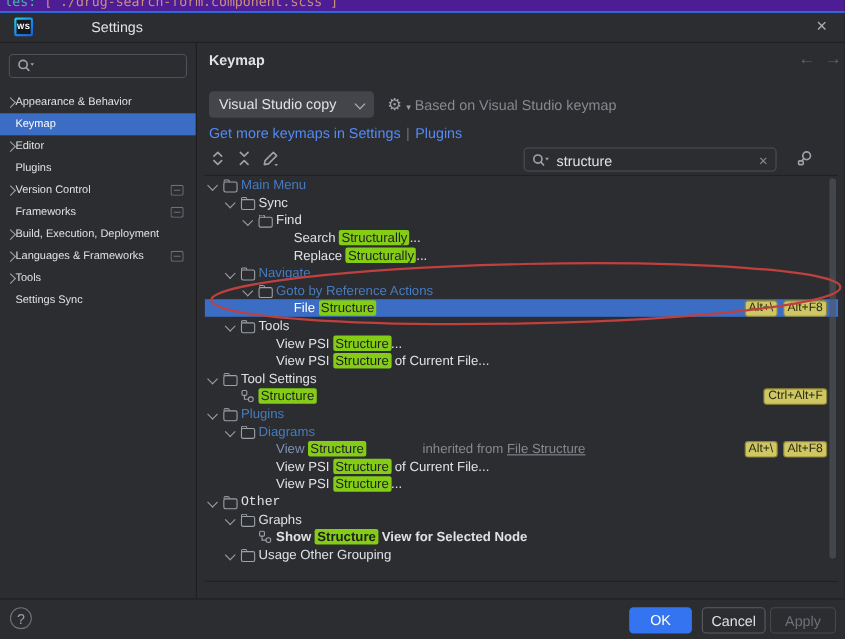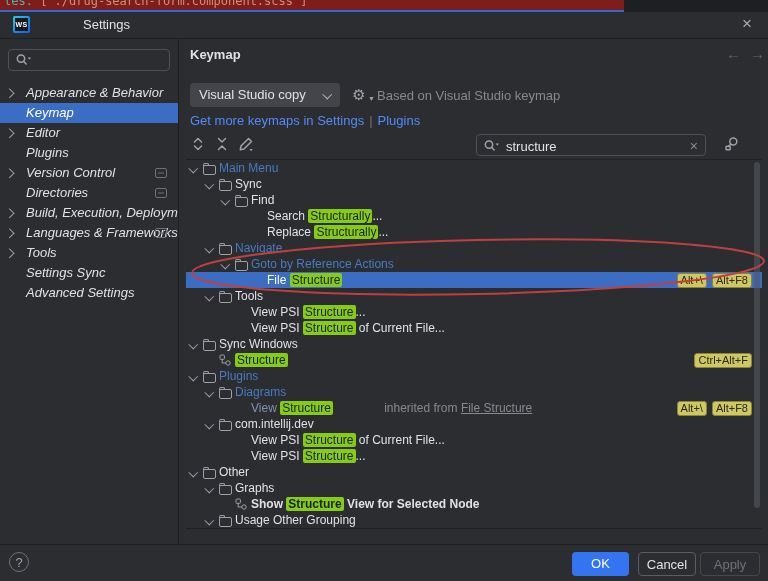--- a/index.html
+++ b/index.html
@@ -1,33 +1,33 @@
 <!DOCTYPE html>
 <html><head>
 <meta charset="utf-8">
 <style>
   html,body{margin:0;padding:0;}
   body{width:768px;height:581px;background:#1e1f22;font-family:"Liberation Sans",sans-serif;overflow:hidden;position:relative;}
   
-  .bg-strip{position:absolute;left:0;top:0;width:624px;height:10px;background:#7f1d1d;border-bottom:2px solid #3069cf;overflow:hidden;}
+  .bg-strip{position:absolute;left:0;top:0;width:768px;height:10px;background:#4c1d95;border-bottom:2px solid #3069cf;overflow:hidden;}
   .bg-strip .code{position:absolute;left:4px;top:-6px;font-family:"DejaVu Sans Mono",monospace;font-size:12px;white-space:pre;}
   
   .dialog{position:absolute;left:0;top:12px;width:768px;height:569px;background:#2b2d30;}
   .titlebar{position:absolute;left:0;top:0;width:768px;height:26px;border-bottom:1px solid #1e1f22;}
   .ws-logo{position:absolute;left:13px;top:4px;width:17px;height:17px;border-radius:2px;background:linear-gradient(140deg,#21d2e8 0%,#1888f0 55%,#0f62e0 100%);}
   .ws-logo .in{position:absolute;left:2px;top:2px;right:2px;bottom:2px;background:#17191c;color:#fff;font-size:7px;font-weight:bold;display:flex;align-items:center;justify-content:center;letter-spacing:.3px;}
   .tb-title{position:absolute;left:83px;top:5px;font-size:13px;color:#dfe1e5;}
   .tb-close{position:absolute;right:10px;top:1px;width:22px;height:22px;color:#a9acb1;font-size:17px;line-height:22px;text-align:center;cursor:default;}
   
   .sidebar{position:absolute;left:0;top:27px;width:178px;bottom:36px;border-right:1px solid #1e1f22;overflow:hidden;}
   .sb-search{position:absolute;left:8px;top:10px;width:160px;height:20px;border:1px solid #4e5157;border-radius:4px;background:#2b2d30;}
   .sb-search svg{position:absolute;left:5px;top:2px;}
   .sb-search input{position:absolute;left:26px;top:1px;width:128px;height:16px;background:transparent;border:none;outline:none;color:#dfe1e5;font-size:12px;}
   .sb-items{position:absolute;left:0;top:44px;width:178px;}
-  .sb-item{position:relative;height:20px;line-height:20px;font-size:13px;color:#dfe1e5;padding-left:26px;white-space:nowrap;overflow:hidden;font-style:italic;}
+  .sb-item{position:relative;height:20px;line-height:20px;font-size:10px;color:#dfe1e5;padding-left:14px;white-space:nowrap;overflow:hidden;}
   .sb-item.sel{background:#3c6dc5;color:#fff;}
   .sb-item .sbchev{position:absolute;left:6px;top:7px;}
   .sb-item .scope-icon{position:absolute;right:11px;top:5px;}
   
   .chev{display:inline-block;width:5.5px;height:5.5px;border-right:1.4px solid #9da0a6;border-bottom:1.4px solid #9da0a6;}
   .chev.down{transform:rotate(45deg);}
   .chev.right{transform:rotate(-45deg);}
   .folder{display:inline-block;position:relative;width:11px;height:8px;border:1px solid #9da0a6;border-radius:2px;margin-top:3px;}
   .folder::before{content:"";position:absolute;top:-3px;left:-1px;width:4px;height:1.6px;border:1px solid #9da0a6;border-bottom:none;border-radius:2px 2px 0 0;}
   
@@ -105,32 +105,31 @@
     </div>
     <div class="sb-items" id="sidebar-items">
         <div class="sb-item"><span class="chev right sbchev"></span><span>Appearance &amp; Behavior</span></div>
         <div class="sb-item sel"><span>Keymap</span></div>
         <div class="sb-item"><span class="chev right sbchev"></span><span>Editor</span></div>
         <div class="sb-item"><span>Plugins</span></div>
         <div class="sb-item"><span class="chev right sbchev"></span><span>Version Control</span><svg class="scope-icon" width="12" height="10" viewBox="0 0 12 10">
             <rect x="0.5" y="0.5" width="11" height="9" rx="1.5" fill="none" stroke="#6e7178"></rect>
             <line x1="3" y1="5" x2="9" y2="5" stroke="#6e7178"></line>
           </svg></div>
-        <div class="sb-item"><span>Directories</span><svg class="scope-icon" width="12" height="10" viewBox="0 0 12 10">
+        <div class="sb-item"><span>Frameworks</span><svg class="scope-icon" width="12" height="10" viewBox="0 0 12 10">
             <rect x="0.5" y="0.5" width="11" height="9" rx="1.5" fill="none" stroke="#6e7178"></rect>
             <line x1="3" y1="5" x2="9" y2="5" stroke="#6e7178"></line>
           </svg></div>
         <div class="sb-item"><span class="chev right sbchev"></span><span>Build, Execution, Deployment</span></div>
         <div class="sb-item"><span class="chev right sbchev"></span><span>Languages &amp; Frameworks</span><svg class="scope-icon" width="12" height="10" viewBox="0 0 12 10">
             <rect x="0.5" y="0.5" width="11" height="9" rx="1.5" fill="none" stroke="#6e7178"></rect>
             <line x1="3" y1="5" x2="9" y2="5" stroke="#6e7178"></line>
           </svg></div>
         <div class="sb-item"><span class="chev right sbchev"></span><span>Tools</span></div>
         <div class="sb-item"><span>Settings Sync</span></div>
-        <div class="sb-item"><span>Advanced Settings</span></div>
       </div>
   </div>
 
   <div class="main">
     <div class="pg-title">Keymap</div>
     <div class="nav-arrow nav-back">←</div>
     <div class="nav-arrow nav-fwd">→</div>
 
     <div class="scheme-select">
       <span>Visual Studio copy</span>
@@ -220,21 +219,21 @@
           </div>
           <div class="trow">
             <span class="tlabel" style="left: 65px;"><span class="p-n">View PSI </span><span class="p-m">Structure</span><span class="p-n">...</span></span>
           </div>
           <div class="trow">
             <span class="tlabel" style="left: 65px;"><span class="p-n">View PSI </span><span class="p-m">Structure</span><span class="p-n"> of Current File...</span></span>
           </div>
           <div class="trow">
             <span class="chev down tchev" style="left: 4px;"></span>
             <span class="icon-slot" style="left: 17px;"><span class="folder"></span></span>
-            <span class="tlabel" style="left: 33px;"><span class="p-n">Sync Windows</span></span>
+            <span class="tlabel" style="left: 33px;"><span class="p-n">Tool Settings</span></span>
           </div>
           <div class="trow">
             <span class="icon-slot" style="left: 33px;"><svg width="12" height="12" viewBox="0 0 12 12">
                 <rect x="1" y="1" width="4.4" height="4.4" rx="1" fill="none" stroke="#9da0a6"></rect>
                 <rect x="6.8" y="6.8" width="4.4" height="4.4" rx="2.2" fill="none" stroke="#9da0a6"></rect>
                 <path d="M3.2 5.4 V9 H6.8" fill="none" stroke="#9da0a6"></path>
               </svg></span>
             <span class="tlabel" style="left: 49px;"><span class="p-m">Structure</span></span>
             <span class="shortcuts">
               <span class="kbd">Ctrl+Alt+F</span>
@@ -251,34 +250,29 @@
             <span class="tlabel" style="left: 49px;"><span class="p-b">Diagrams</span></span>
           </div>
           <div class="trow">
             <span class="tlabel" style="left: 65px;"><span class="p-sl">View </span><span class="p-m">Structure</span><span class="p-g"> inherited from </span><span class="p-gu">File Structure</span></span>
             <span class="shortcuts">
               <span class="kbd">Alt+\</span>
               <span class="kbd">Alt+F8</span>
             </span>
           </div>
           <div class="trow">
-            <span class="chev down tchev" style="left: 20px;"></span>
-            <span class="icon-slot" style="left: 33px;"><span class="folder"></span></span>
-            <span class="tlabel" style="left: 49px;"><span class="p-n">com.intellij.dev</span></span>
-          </div>
-          <div class="trow">
             <span class="tlabel" style="left: 65px;"><span class="p-n">View PSI </span><span class="p-m">Structure</span><span class="p-n"> of Current File...</span></span>
           </div>
           <div class="trow">
             <span class="tlabel" style="left: 65px;"><span class="p-n">View PSI </span><span class="p-m">Structure</span><span class="p-n">...</span></span>
           </div>
           <div class="trow">
             <span class="chev down tchev" style="left: 4px;"></span>
             <span class="icon-slot" style="left: 17px;"><span class="folder"></span></span>
-            <span class="tlabel" style="left: 33px;"><span class="p-n">Other</span></span>
+            <span class="tlabel" style="left: 33px; font-family: Liberation Mono, monospace;"><span class="p-n">Other</span></span>
           </div>
           <div class="trow">
             <span class="chev down tchev" style="left: 20px;"></span>
             <span class="icon-slot" style="left: 33px;"><span class="folder"></span></span>
             <span class="tlabel" style="left: 49px;"><span class="p-n">Graphs</span></span>
           </div>
           <div class="trow">
             <span class="icon-slot" style="left: 49px;"><svg width="12" height="12" viewBox="0 0 12 12">
                 <rect x="1" y="1" width="4.4" height="4.4" rx="1" fill="none" stroke="#9da0a6"></rect>
                 <rect x="6.8" y="6.8" width="4.4" height="4.4" rx="2.2" fill="none" stroke="#9da0a6"></rect>

